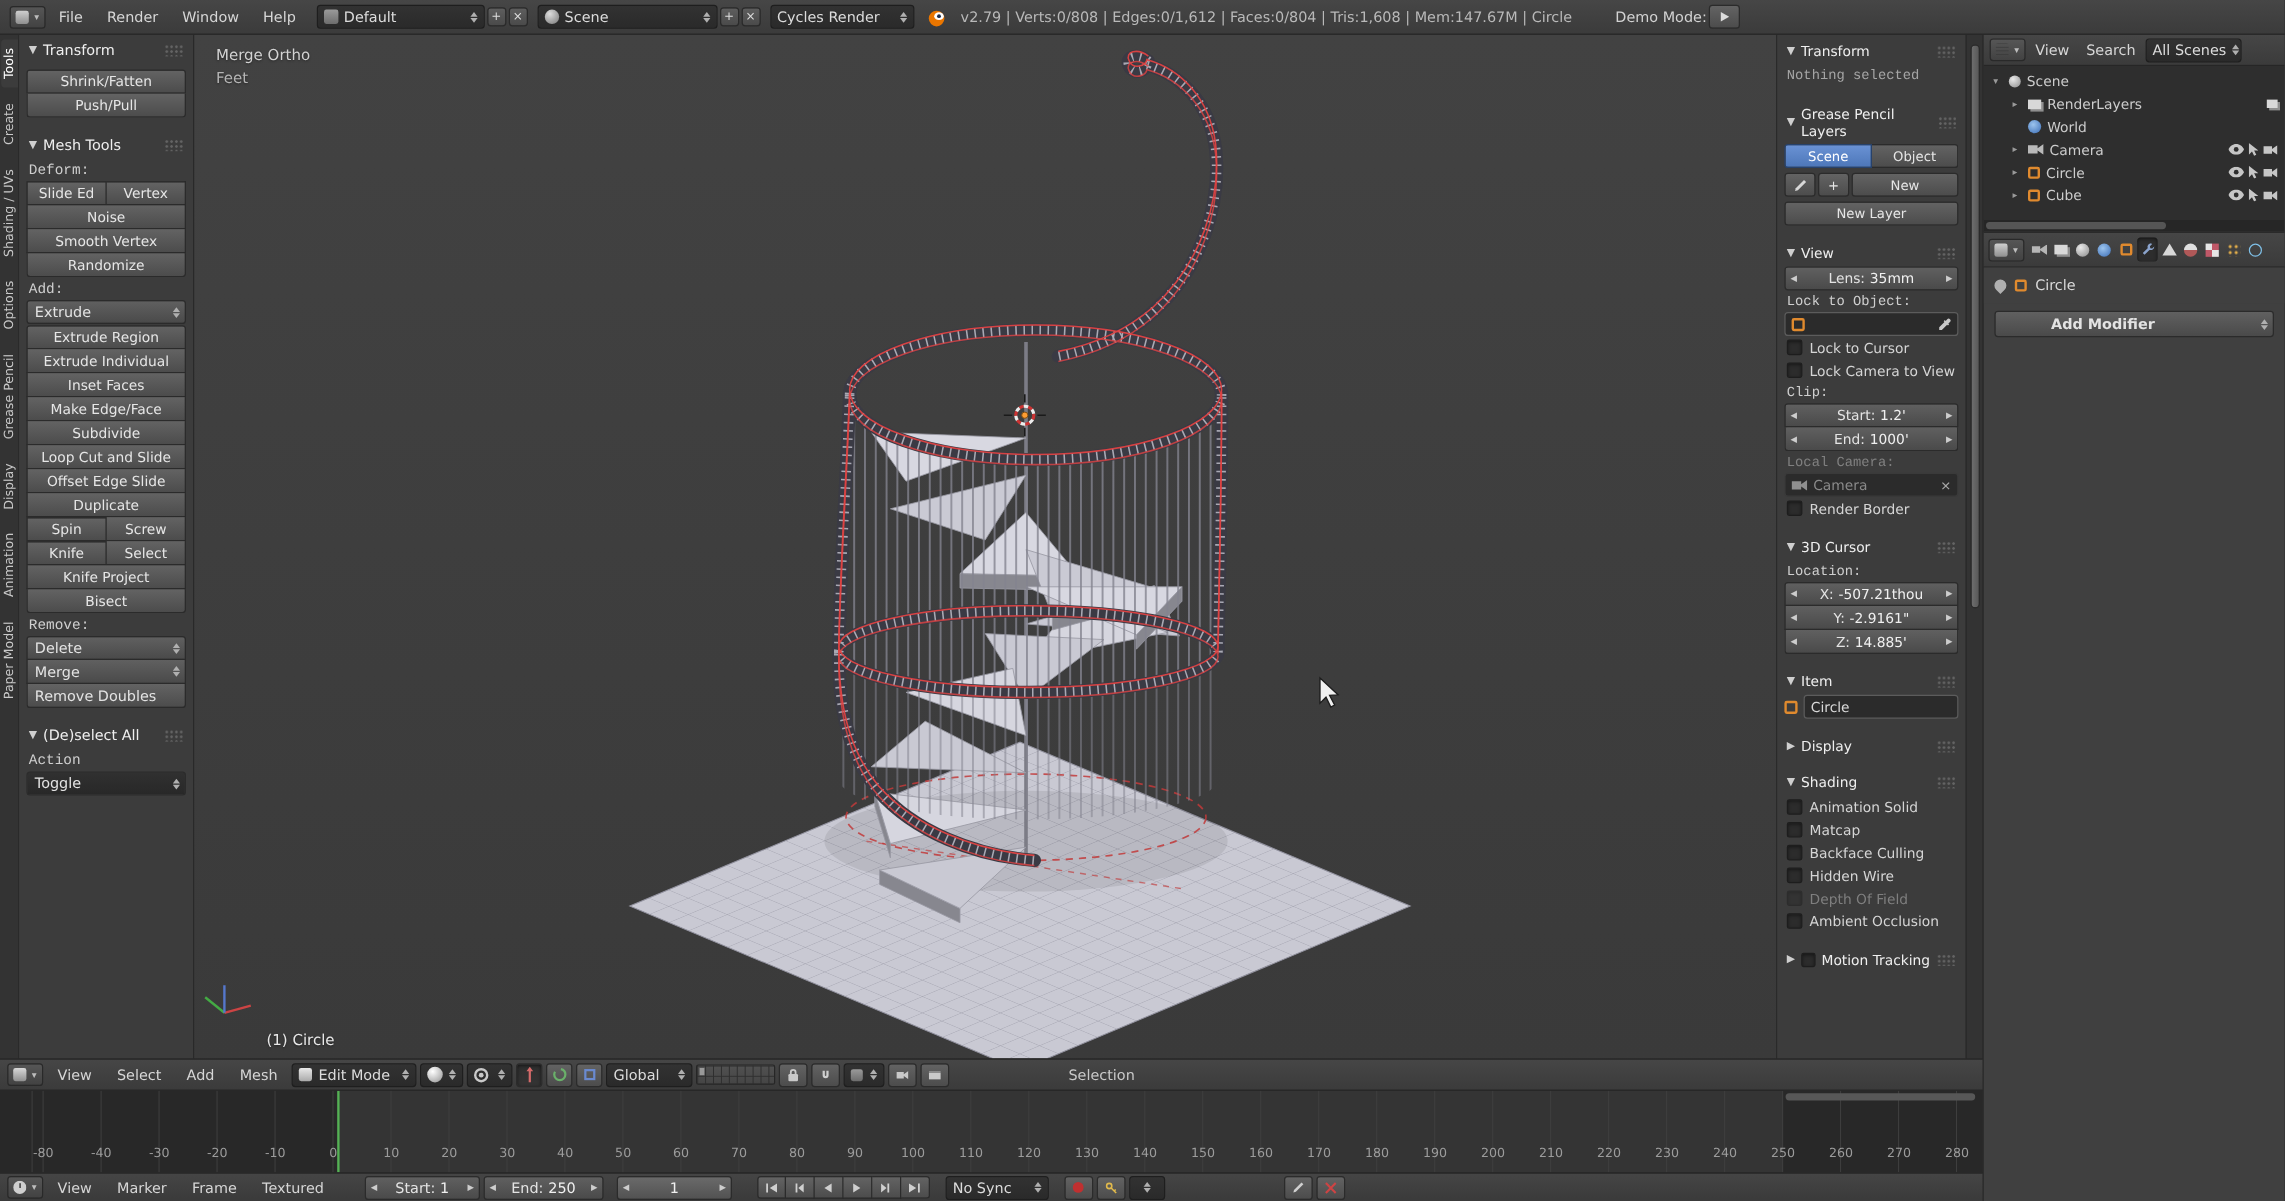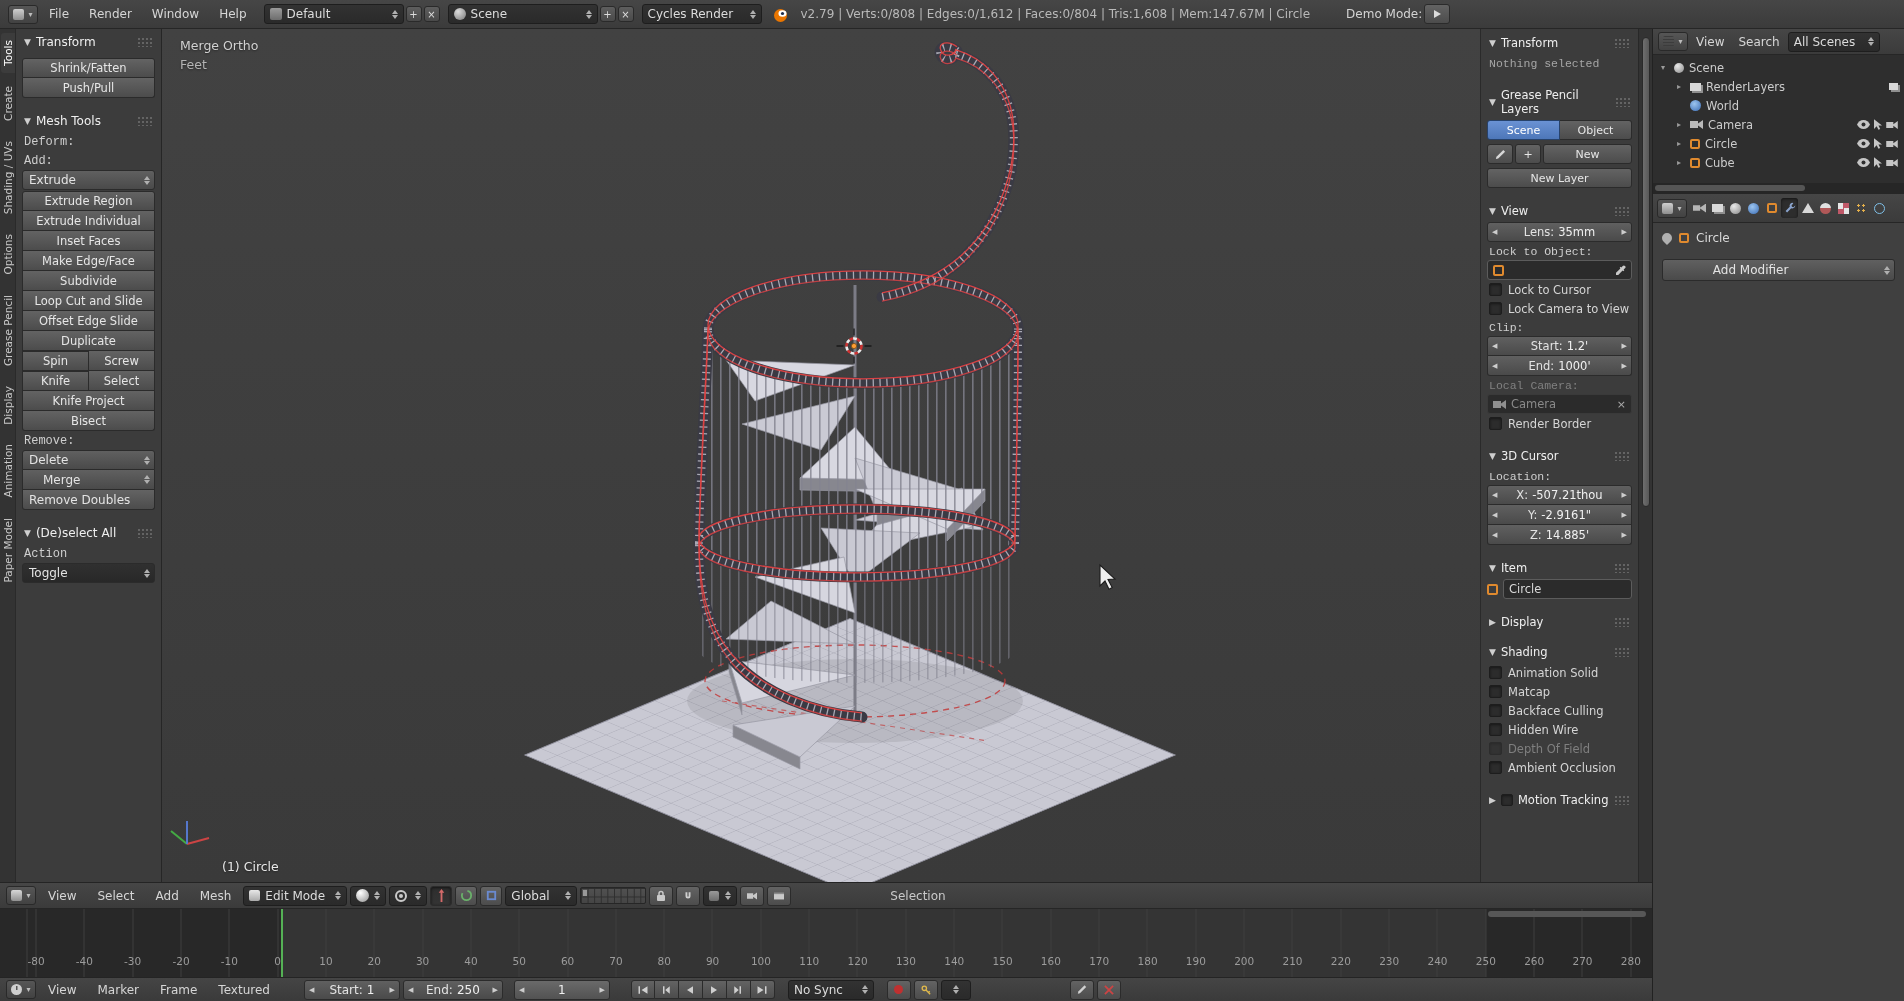--- a/index.html
+++ b/index.html
@@ -145,21 +145,21 @@
   .sh.ball { width:11px; height:11px; border-radius:50%; background:radial-gradient(circle at 35% 30%, #e8e8e8, #8a8a8a); }
   .sh.globe { width:11px; height:11px; border-radius:50%; background:radial-gradient(circle at 40% 35%, #9cc4ee, #3a6cb4); }
   .sh.cubeo { width:10px; height:10px; border:2px solid #e08a2e; border-radius:2px; }
   .sh.tri { width:0; height:0; border-left:6px solid transparent; border-right:6px solid transparent; border-bottom:10px solid #d8d8d8; }
   .sh.matball { width:11px; height:11px; border-radius:50%; background:linear-gradient(#e0e0e0 50%, #b05858 50%); }
   .sh.checker { width:11px; height:11px;
     background:conic-gradient(#c05868 0 25%, #e6e6e6 0 50%, #c05868 0 75%, #e6e6e6 0); }
   .sh.parts { width:11px; height:11px; background-image:radial-gradient(#e6b04a 1.2px, transparent 1.4px); background-size:5px 5px; }
   .sh.phys { width:11px; height:11px; border:1.5px solid #7fc0e8; border-radius:50%; position:relative; }
   #props-context { height:30px; display:flex; align-items:center; gap:7px; padding:0 9px; background:#404040; }
-  #add-modifier { margin:6px 9px 0; height:22px; }
+  #add-modifier { margin:6px 9px 0; height:22px;font-weight:bold; }
   .pin { width:10px; height:10px; border-radius:50% 50% 50% 0; background:#b0b0b0; transform:rotate(-45deg); }
 
   
   #v3dheader { position:absolute; left:0; top:882px; width:1652px; height:27px;
     display:flex; align-items:center; gap:3px; padding:0 6px;
     background:linear-gradient(#464646,#3b3b3b); border-top:1px solid #242424; border-bottom:1px solid #262626; }
   .sphere { width:13px; height:13px; border-radius:50%; background:radial-gradient(circle at 35% 30%, #ffffff, #909090); }
   .pivot { width:12px; height:12px; border-radius:50%; border:2px solid #c9c9c9; position:relative; }
   .pivot::after { content:""; position:absolute; left:2px; top:2px; width:4px; height:4px; border-radius:50%; background:#c9c9c9; }
   .manip { width:22px; padding:0 2px; }
@@ -279,20 +279,29 @@
       </div>
     </div>
 
     <div class="panel">
       <div class="phead">
         <span class="tri">▼</span>
         <span>Mesh Tools</span>
         <span class="dots"></span>
       </div>
       <div class="plabel">Deform:</div>
+      <div class="vgroup">
+        <div class="hrow">
+          <div class="btn">Slide Ed</div>
+          <div class="btn">Vertex</div>
+        </div>
+        <div class="btn">Noise</div>
+        <div class="btn">Smooth Vertex</div>
+        <div class="btn">Randomize</div>
+      </div>
       <div class="plabel">Add:</div>
       <div class="num" style="margin-bottom:1px">
         <span class="nlab" style="margin:0 auto 0 2px">Extrude</span>
         <span class="dd">
             <i class="up"></i>
             <i class="dn"></i>
           </span>
       </div>
       <div class="vgroup">
         <div class="btn">Extrude Region</div>
@@ -317,21 +326,21 @@
       <div class="plabel">Remove:</div>
       <div class="vstack">
         <div class="num">
           <span class="nlab" style="margin:0 auto 0 2px">Delete</span>
           <span class="dd">
               <i class="up"></i>
               <i class="dn"></i>
             </span>
         </div>
         <div class="num">
-          <span class="nlab" style="margin:0 auto 0 16px">Merge</span>
+          <span class="nlab" style="margin:0 auto 0 2px">Merge</span>
           <span class="dd">
               <i class="up"></i>
               <i class="dn"></i>
             </span>
         </div>
         <div class="num" style="background:linear-gradient(#636363,#4c4c4c)">
           <span class="nlab" style="margin:0 auto 0 2px">Remove Doubles</span>
         </div>
       </div>
     </div>
@@ -629,21 +638,21 @@
     </div>
 
   <div id="rightcol">
     <div id="outliner-header" class="hdrbar">
       <span class="edbtn">
         <span class="edglyph" style="background:linear-gradient(#bcbcbc,#7f7f7f); background-image:linear-gradient(#3c3c3c 1px,transparent 1px); background-size:100% 3px;"></span>
         <span class="caret">▾</span>
       </span>
       <span class="menu" style="padding:3px 6px">View</span>
       <span class="menu" style="padding:3px 6px">Search</span>
-      <span class="selector" style="width:92px">
+      <span class="selector" style="width:80px">
         <span>All Scenes</span>
         <span class="dd">
             <i class="up"></i>
             <i class="dn"></i>
           </span>
       </span>
     </div>
 
     <div id="outliner-tree">
       <div class="orow">

